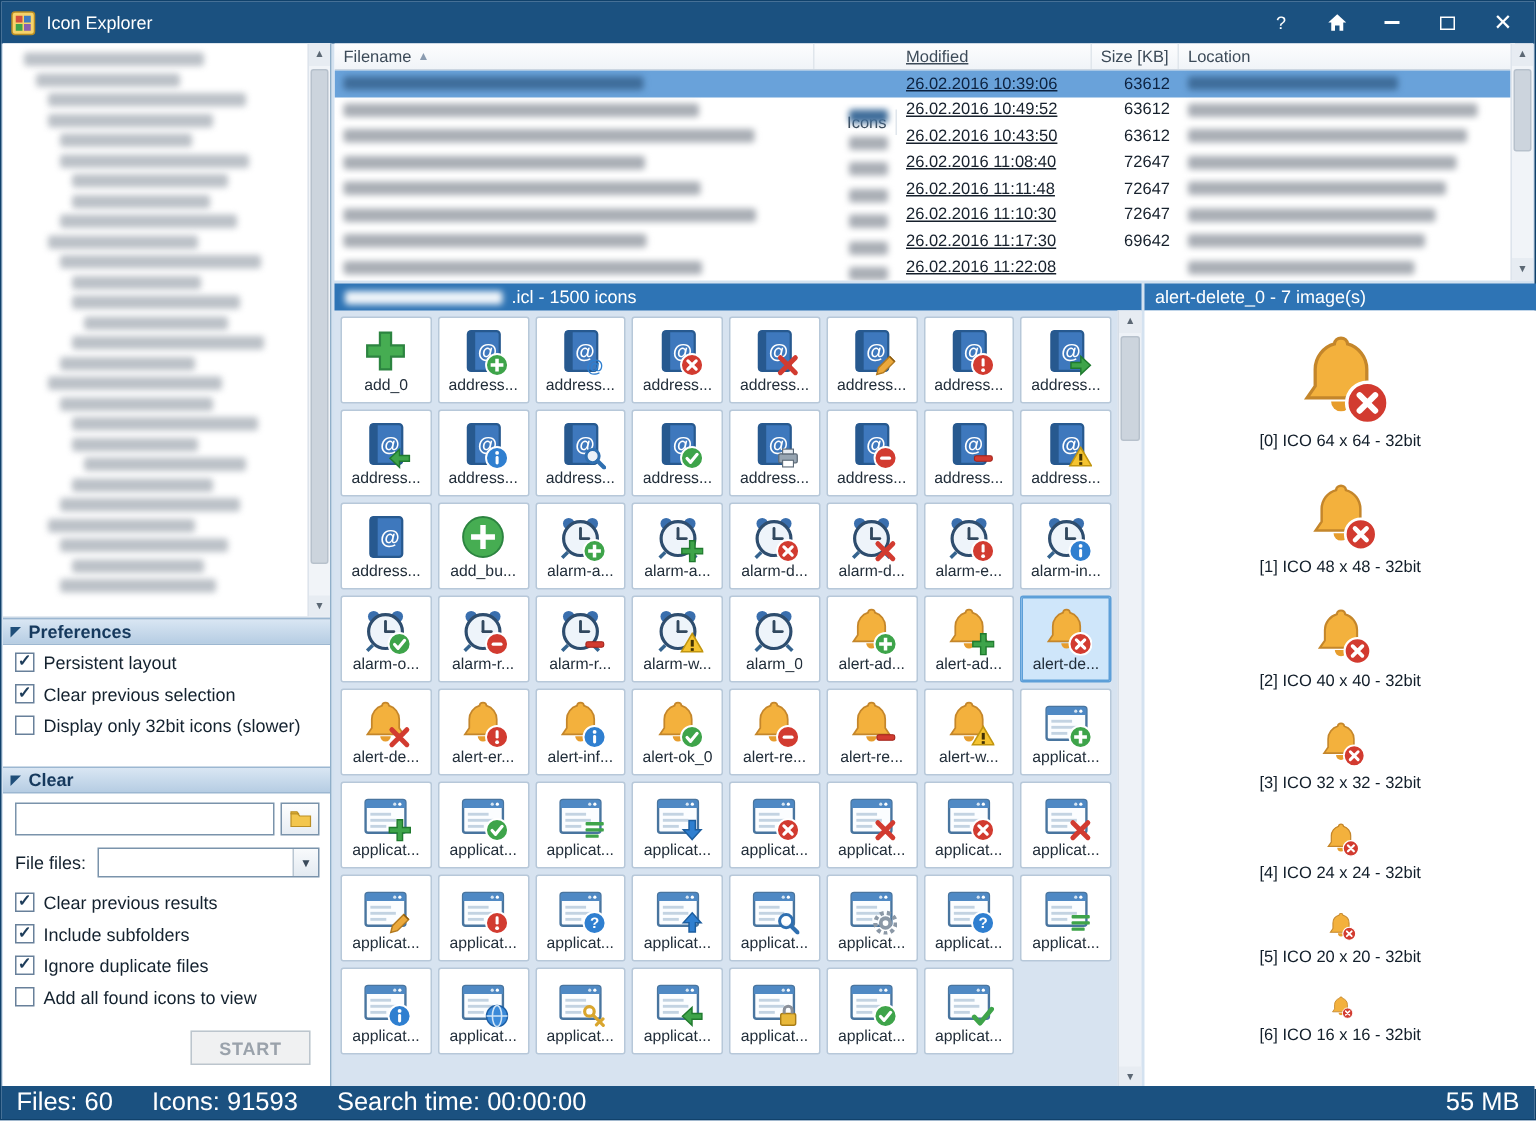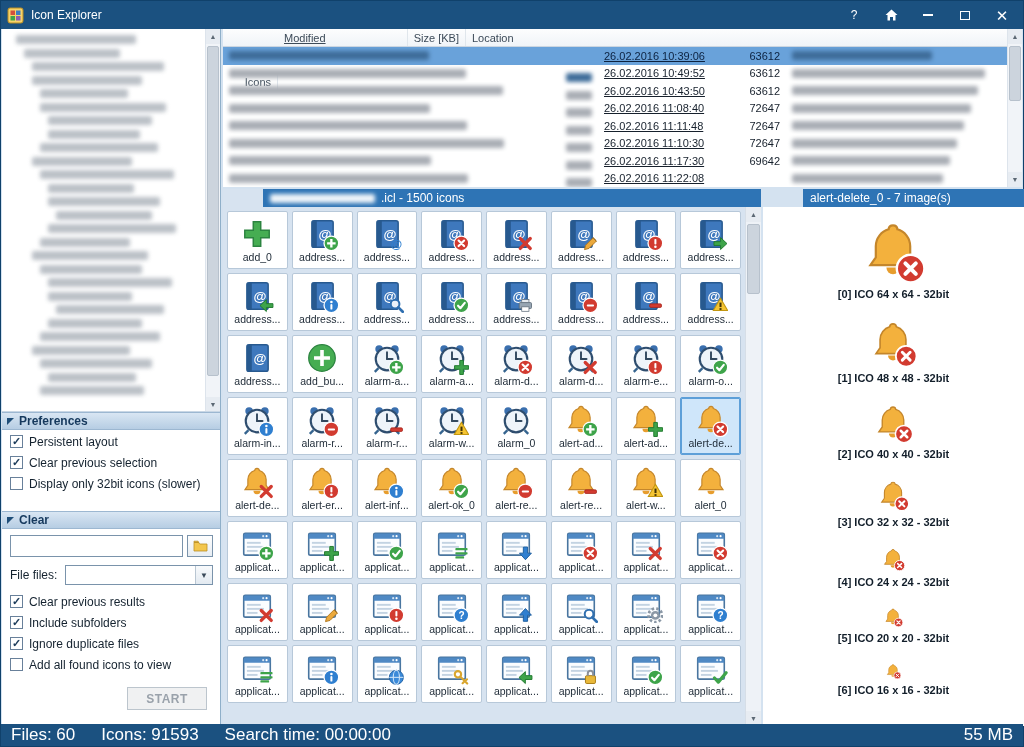--- a/index.html
+++ b/index.html
@@ -67,34 +67,34 @@
   .ft-row { display:flex; height:17.5px; font-size:11px; color:#16202c; align-items:center; }
   .ft-row.sel { background:#69a2da; color:#0c2240; }
   .blur { height:9px; border-radius:2px; background:#a9aeb5; filter:blur(2px); }
   .ft-row.sel .blur { background:#3f6d9a; }
   .sort-arrow { font-size:8px; color:#8a9bb0; margin-left:4px; }
   .ft-scroll { right:1px; top:28px; width:15px; height:158px; position:absolute; background:#f1f4f8; border-left:1px solid #dde4ec; }
 
   
   .gridpanel { position:absolute; left:222px; top:188px; width:538px; height:537px; background:#d7e3f0; }
   .bluehead { height:18px; background:#2e74b5; color:#fff; display:flex; align-items:center; gap:6px;
-              padding:0 7px; font-size:12px; white-space:nowrap;margin-left:40px; }
+              padding:0 7px; font-size:12px; white-space:nowrap; }
   .bluehead .blur { background:rgba(255,255,255,.92); width:105px; }
   .gbody { position:absolute; left:0; top:18px; right:16px; bottom:0; display:grid;
            grid-template-columns:repeat(8,1fr); gap:4px; padding:4px; align-content:start; overflow:hidden; }
   .gcell { background:#fff; border:1px solid #b7c8d9; border-radius:2px; height:58px;
            display:flex; flex-direction:column; align-items:center; justify-content:center; gap:1px; }
   .gcell.sel { background:#cfe6fa; border-color:#5d9fd8; box-shadow:inset 0 0 0 1px #5d9fd8; }
   .gcell .lbl { font-size:10.5px; color:#222e3a; line-height:1.1; max-width:56px; overflow:hidden; white-space:nowrap; }
   .gscroll { position:absolute; top:18px; right:0; width:16px; bottom:0; background:#eef2f7; border-left:1px solid #d6dee7; }
 
   
   .prev { position:absolute; left:762px; top:188px; width:261px; height:537px; }
   .pbody { position:absolute; left:0; top:18px; right:0; bottom:0; background:#fff; display:flex;
-           flex-direction:column; align-items:center; padding-top:12px; gap:19px; overflow:hidden;font-weight:bold; }
+           flex-direction:column; align-items:center; padding-top:12px; gap:19px; overflow:hidden; }
   .pitem { display:flex; flex-direction:column; align-items:center; gap:5px; }
   .plbl { font-size:11px; color:#121e2a; }
 
   
   .status { position:absolute; left:0; right:0; bottom:0; height:22px; background:#1b5180; color:#fff;
             display:flex; align-items:center; padding:0 10px; gap:26px; font-size:17px; }
   .status .sp { flex:1; }
 </style>
 </head>
 <body>
@@ -221,20 +221,24 @@
           <span class="cb"></span>
           <span class="olbl">Add all found icons to view</span>
         </div>
       </div>
 
     <div class="start-btn">START</div>
   </div>
 
   <div class="ftable">
     <div class="ft-head">
+      <div class="ft-col c-file">
+        <span>Filename</span>
+        <span class="sort-arrow">▲</span>
+      </div>
       <div class="ft-col c-icons">
           <span>Icons</span>
         </div>
       <div class="ft-col c-mod">
           <span>Modified</span>
         </div>
       <div class="ft-col c-size">
           <span>Size [KB]</span>
         </div>
       <div class="ft-col c-loc">
@@ -591,34 +595,20 @@
             <circle cx="8.6" cy="7.6" r="3.6" fill="#3a6fae"></circle>
             <circle cx="23.4" cy="7.6" r="3.6" fill="#3a6fae"></circle>
             <circle cx="16" cy="17" r="10.6" fill="#eef4fa" stroke="#2e4d6e" stroke-width="2"></circle>
             <line x1="16" y1="17" x2="16" y2="10.6" stroke="#32485e" stroke-width="1.8" stroke-linecap="round"></line>
             <line x1="16" y1="17" x2="21.2" y2="17" stroke="#32485e" stroke-width="1.8" stroke-linecap="round"></line>
             <circle cx="24.8" cy="24.8" r="6.9" fill="#d23b30" stroke="#fff" stroke-width="1.2"></circle>
             <rect x="23.9" y="20.6" width="1.9" height="5.2" rx="0.9" fill="#fff"></rect>
             <circle cx="24.85" cy="28" r="1.2" fill="#fff"></circle>
           </svg>
           <div class="lbl">alarm-e...</div>
-        </div>
-        <div class="gcell">
-          <svg width="34" height="34" viewBox="0 0 32 32">
-            <line x1="8" y1="25.5" x2="4.5" y2="29" stroke="#35648f" stroke-width="2.2"></line>
-            <line x1="24" y1="25.5" x2="27.5" y2="29" stroke="#35648f" stroke-width="2.2"></line>
-            <circle cx="8.6" cy="7.6" r="3.6" fill="#3a6fae"></circle>
-            <circle cx="23.4" cy="7.6" r="3.6" fill="#3a6fae"></circle>
-            <circle cx="16" cy="17" r="10.6" fill="#eef4fa" stroke="#2e4d6e" stroke-width="2"></circle>
-            <line x1="16" y1="17" x2="16" y2="10.6" stroke="#32485e" stroke-width="1.8" stroke-linecap="round"></line>
-            <line x1="16" y1="17" x2="21.2" y2="17" stroke="#32485e" stroke-width="1.8" stroke-linecap="round"></line>
-            <circle cx="24.8" cy="24.8" r="6.9" fill="#3ea44a" stroke="#fff" stroke-width="1.2"></circle>
-            <path d="M21.7 25.1l2.2 2.4 4.1-5" stroke="#fff" stroke-width="2" fill="none" stroke-linecap="round" stroke-linejoin="round"></path>
-          </svg>
-          <div class="lbl">alarm-o...</div>
         </div>
         <div class="gcell">
           <svg width="34" height="34" viewBox="0 0 32 32">
             <line x1="8" y1="25.5" x2="4.5" y2="29" stroke="#35648f" stroke-width="2.2"></line>
             <line x1="24" y1="25.5" x2="27.5" y2="29" stroke="#35648f" stroke-width="2.2"></line>
             <circle cx="8.6" cy="7.6" r="3.6" fill="#3a6fae"></circle>
             <circle cx="23.4" cy="7.6" r="3.6" fill="#3a6fae"></circle>
             <circle cx="16" cy="17" r="10.6" fill="#eef4fa" stroke="#2e4d6e" stroke-width="2"></circle>
             <line x1="16" y1="17" x2="16" y2="10.6" stroke="#32485e" stroke-width="1.8" stroke-linecap="round"></line>
             <line x1="16" y1="17" x2="21.2" y2="17" stroke="#32485e" stroke-width="1.8" stroke-linecap="round"></line>
@@ -630,20 +620,34 @@
         </div>
         <div class="gcell">
           <svg width="34" height="34" viewBox="0 0 32 32">
             <line x1="8" y1="25.5" x2="4.5" y2="29" stroke="#35648f" stroke-width="2.2"></line>
             <line x1="24" y1="25.5" x2="27.5" y2="29" stroke="#35648f" stroke-width="2.2"></line>
             <circle cx="8.6" cy="7.6" r="3.6" fill="#3a6fae"></circle>
             <circle cx="23.4" cy="7.6" r="3.6" fill="#3a6fae"></circle>
             <circle cx="16" cy="17" r="10.6" fill="#eef4fa" stroke="#2e4d6e" stroke-width="2"></circle>
             <line x1="16" y1="17" x2="16" y2="10.6" stroke="#32485e" stroke-width="1.8" stroke-linecap="round"></line>
             <line x1="16" y1="17" x2="21.2" y2="17" stroke="#32485e" stroke-width="1.8" stroke-linecap="round"></line>
+            <circle cx="24.8" cy="24.8" r="6.9" fill="#3ea44a" stroke="#fff" stroke-width="1.2"></circle>
+            <path d="M21.7 25.1l2.2 2.4 4.1-5" stroke="#fff" stroke-width="2" fill="none" stroke-linecap="round" stroke-linejoin="round"></path>
+          </svg>
+          <div class="lbl">alarm-o...</div>
+        </div>
+        <div class="gcell">
+          <svg width="34" height="34" viewBox="0 0 32 32">
+            <line x1="8" y1="25.5" x2="4.5" y2="29" stroke="#35648f" stroke-width="2.2"></line>
+            <line x1="24" y1="25.5" x2="27.5" y2="29" stroke="#35648f" stroke-width="2.2"></line>
+            <circle cx="8.6" cy="7.6" r="3.6" fill="#3a6fae"></circle>
+            <circle cx="23.4" cy="7.6" r="3.6" fill="#3a6fae"></circle>
+            <circle cx="16" cy="17" r="10.6" fill="#eef4fa" stroke="#2e4d6e" stroke-width="2"></circle>
+            <line x1="16" y1="17" x2="16" y2="10.6" stroke="#32485e" stroke-width="1.8" stroke-linecap="round"></line>
+            <line x1="16" y1="17" x2="21.2" y2="17" stroke="#32485e" stroke-width="1.8" stroke-linecap="round"></line>
             <circle cx="24.8" cy="24.8" r="6.9" fill="#d23b30" stroke="#fff" stroke-width="1.2"></circle>
             <rect x="21.4" y="23.9" width="6.9" height="2" rx="1" fill="#fff"></rect>
           </svg>
           <div class="lbl">alarm-r...</div>
         </div>
         <div class="gcell">
           <svg width="34" height="34" viewBox="0 0 32 32">
             <line x1="8" y1="25.5" x2="4.5" y2="29" stroke="#35648f" stroke-width="2.2"></line>
             <line x1="24" y1="25.5" x2="27.5" y2="29" stroke="#35648f" stroke-width="2.2"></line>
             <circle cx="8.6" cy="7.6" r="3.6" fill="#3a6fae"></circle>
@@ -767,27 +771,20 @@
             <path d="M16 3.2c1.15 0 2.1.82 2.2 1.95 3.7 1.02 6.4 4.5 6.4 8.45v5.6l2.7 3.9H4.7l2.7-3.9v-5.6c0-3.95 2.7-7.43 6.4-8.45.1-1.13 1.05-1.95 2.2-1.95z" fill="#f3b13d" stroke="#c4862b" stroke-width="1.1"></path>
             <path d="M12.7 24.3a3.3 3.3 0 0 0 6.6 0z" fill="#e79d2d"></path>
             <path d="M24.9 18.2l6.7 11.4H18.2z" fill="#f5c431" stroke="#c2960f" stroke-width="1"></path>
             <rect x="24" y="22.2" width="1.9" height="4.2" fill="#423204"></rect>
             <rect x="24" y="27.4" width="1.9" height="1.7" fill="#423204"></rect>
           </svg>
           <div class="lbl">alert-w...</div>
         </div>
         <div class="gcell">
           <svg width="34" height="34" viewBox="0 0 32 32">
-            <path d="M16 3.2c1.15 0 2.1.82 2.2 1.95 3.7 1.02 6.4 4.5 6.4 8.45v5.6l2.7 3.9H4.7l2.7-3.9v-5.6c0-3.95 2.7-7.43 6.4-8.45.1-1.13 1.05-1.95 2.2-1.95z" fill="#f3b13d" stroke="#c4862b" stroke-width="1.1"></path>
-            <path d="M12.7 24.3a3.3 3.3 0 0 0 6.6 0z" fill="#e79d2d"></path>
-          </svg>
-          <div class="lbl">alert_0</div>
-        </div>
-        <div class="gcell">
-          <svg width="34" height="34" viewBox="0 0 32 32">
             <rect x="3.5" y="6" width="25" height="20.5" rx="1.6" fill="#fbfdff" stroke="#49759f" stroke-width="1.5"></rect>
             <path d="M3.5 7.6a1.6 1.6 0 0 1 1.6-1.6h21.8a1.6 1.6 0 0 1 1.6 1.6V11h-25z" fill="#4f89c4"></path>
             <circle cx="25" cy="8.6" r="1" fill="#fff"></circle>
             <circle cx="21.8" cy="8.6" r="1" fill="#d7e5f2"></circle>
             <rect x="6.5" y="14" width="13" height="1.8" fill="#c3d3e2"></rect>
             <rect x="6.5" y="17.8" width="16" height="1.8" fill="#c3d3e2"></rect>
             <rect x="6.5" y="21.6" width="10" height="1.8" fill="#c3d3e2"></rect>
             <circle cx="24.8" cy="24.8" r="6.9" fill="#3ea44a" stroke="#fff" stroke-width="1.2"></circle>
             <path d="M23.7 20.8h2.2v2.9h2.9v2.2h-2.9v2.9h-2.2v-2.9h-2.9v-2.2h2.9z" fill="#fff"></path>
           </svg>

